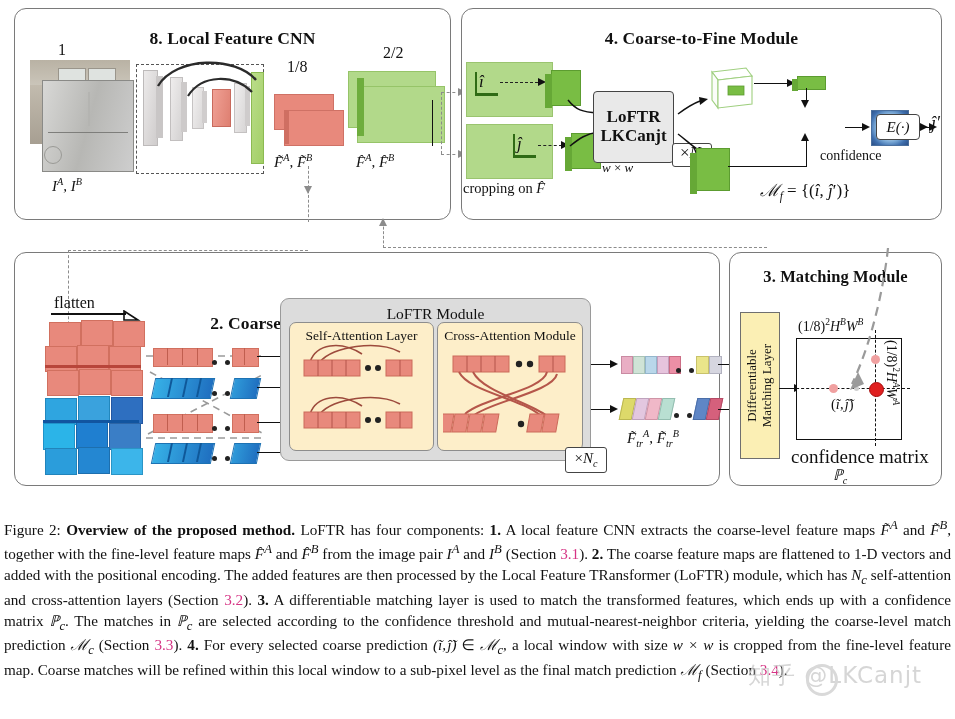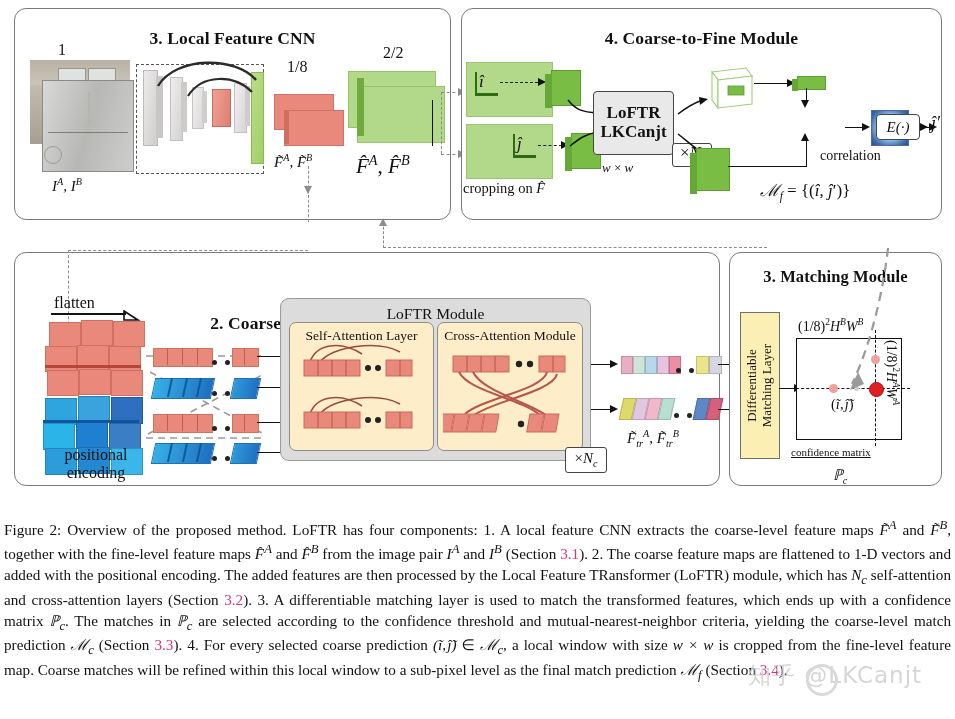--- a/index.html
+++ b/index.html
@@ -86,21 +86,21 @@
   .oplus:before,.oplus:after{content:"";position:absolute;background:#111;}
   .oplus:before{left:3px;right:3px;top:9px;height:1.5px;}
   .oplus:after{top:3px;bottom:3px;left:9px;width:1.5px;}
 
   
   .caption{
     position:absolute;left:4px;top:517px;width:947px;
     font-size:15.2px;line-height:1.38;text-align:justify;
     font-family:"Liberation Serif", serif;
   }
-  .caption b{font-weight:normal;}
+  .caption b{font-weight:bold;}
   .sec{color:#d63384;}
   .m{font-style:italic;}
   .cal{font-style:italic;font-family:"Liberation Serif",serif;}
 
   
   .watermark{
     position:absolute;left:748px;top:660px;width:210px;height:45px;
     color:#cfcfcf;font-size:23px;letter-spacing:1px;
     font-family:"DejaVu Sans", sans-serif;
     pointer-events:none;opacity:.85;
@@ -121,21 +121,21 @@
     border:1px solid #8d8d8a;}
   .photo .seam{position:absolute;background:#8e8e8b;height:1px;}
   .photo .handle{position:absolute;background:#a3a3a0;width:2px;}
 </style>
 </head>
 <body>
 
 <div class="figure-root">
 
   <div class="panel" style="left:14px;top:8px;width:437px;height:212px;">
-    <div class="panel-title" style="top:19px;">3. Local Feature CNN</div>
+    <div class="panel-title" style="top:19px;">8. Local Feature CNN</div>
   </div>
 
   <div class="lbl" style="left:58px;top:41px;font-size:16px;">1</div>
 
   <div class="photo" style="left:30px;top:60px;width:100px;height:84px;">
     <div class="sky"></div>
       <div class="wall"></div>
     <div class="win" style="left:28px;top:8px;width:26px;height:20px;"></div>
     <div class="win" style="left:58px;top:8px;width:26px;height:20px;"></div>
     <div class="fridge" style="left:62px;top:34px;width:34px;height:50px;"></div>
@@ -175,21 +175,21 @@
   <div style="position:absolute;left:284px;top:110px;width:58px;height:34px;background:#e8897c;border:1px solid #cf7165;"></div>
   <div style="position:absolute;left:284px;top:110px;width:5px;height:34px;background:#cf6f62;"></div>
   <div class="lbl" style="left:274px;top:152px;font-size:15px;">
     <span class="mathi">F̃</span><span class="sup">A</span>,&nbsp;<span class="mathi">F̃</span><span class="sup">B</span>
   </div>
 
   <div class="lbl" style="left:383px;top:44px;font-size:16px;">2/2</div>
   <div style="position:absolute;left:348px;top:71px;width:86px;height:55px;background:#b2d98a;border:1px solid #96c468;"></div>
   <div style="position:absolute;left:357px;top:86px;width:86px;height:55px;background:#b2d98a;border:1px solid #96c468;"></div>
   <div style="position:absolute;left:357px;top:78px;width:7px;height:58px;background:#6ead3d;"></div>
-  <div class="lbl" style="left:356px;top:152px;font-size:21px;">
+  <div class="lbl" style="left:356px;top:152px;font-size:15px;">
     <span class="mathi">F̂</span><span class="sup">A</span>,&nbsp;<span class="mathi">F̂</span><span class="sup">B</span>
   </div>
 
   <div class="dline-v" style="left:441px;top:92px;height:62px;"></div>
   <div class="dline-h" style="left:441px;top:92px;width:20px;"></div>
   <div class="dline-h" style="left:441px;top:154px;width:20px;"></div>
   <div class="ah ah-r-g" style="left:458px;top:88px;"></div>
   <div class="ah ah-r-g" style="left:458px;top:150px;"></div>
   <div class="sline-v" style="left:432px;top:100px;height:46px;"></div>
 
@@ -221,21 +221,21 @@
   <div style="position:absolute;left:565px;top:137px;width:7px;height:34px;background:#66a836;"></div>
   <div class="lbl" style="left:602px;top:160px;font-size:13px;"><span class="mathi">w</span> × <span class="mathi">w</span></div>
 
   <svg style="position:absolute;left:566px;top:98px;width:58px;height:52px;" viewBox="0 0 58 52">
     <path d="M2,2 C10,12 16,14 32,15" fill="none" stroke="#111" stroke-width="1.5"></path>
     <polygon points="32,11 42,15 32,19" fill="#111"></polygon>
     <path d="M4,48 C14,40 20,36 32,34" fill="none" stroke="#111" stroke-width="1.5"></path>
     <polygon points="32,30 42,34 32,38" fill="#111"></polygon>
   </svg>
 
-  <div class="nodebox bold" style="left:593px;top:91px;width:81px;height:64px;border-radius:4px;flex-direction:column;">
+  <div class="nodebox bold" style="left:593px;top:91px;width:81px;height:72px;border-radius:4px;flex-direction:column;">
     <span style="font-size:17px;">LoFTR</span>
     <span style="font-size:17px;">LKCanjt</span>
   </div>
   <div class="nodebox white" style="left:672px;top:143px;width:40px;height:24px;font-size:17px;">
     <span>×<span class="mathi">N</span><span class="sub">f</span></span>
   </div>
 
   <svg style="position:absolute;left:676px;top:96px;width:50px;height:62px;" viewBox="0 0 50 62">
     <path d="M2,18 C10,12 16,8 24,5" fill="none" stroke="#111" stroke-width="1.5"></path>
     <polygon points="23,1 32,3 24,9" fill="#111"></polygon>
@@ -265,21 +265,21 @@
 
   <div class="sline-h" style="left:845px;top:127px;width:18px;"></div>
   <div class="ah ah-r" style="left:862px;top:123px;"></div>
 
   <div style="position:absolute;left:871px;top:110px;width:36px;height:34px;
               background:radial-gradient(ellipse at 50% 48%, #f6c99b 0%, #f3dfc6 16%, #cfe0ef 34%, #7aa9d6 58%, #3f6fae 78%, #2b4f86 100%);
               border:1px solid #4a6f9e;"></div>
   <div class="sline-h" style="left:907px;top:127px;width:14px;"></div>
   <div class="ah ah-r" style="left:920px;top:123px;"></div>
 
-  <div class="lbl" style="left:820px;top:148px;font-size:14px;">correlation</div>
+  <div class="lbl" style="left:820px;top:148px;font-size:14px;">confidence</div>
 
   <div class="lbl" style="left:760px;top:178px;font-size:17px;">
     <span class="cal">ℳ</span><span class="sub">f</span> = {(<span class="mathi">î</span>, <span class="mathi">ĵ</span>′)}
   </div>
 
   <div class="dline-h" style="left:383px;top:247px;width:384px;"></div>
   <div class="dline-v" style="left:383px;top:222px;height:26px;"></div>
   <div class="ah ah-u-g" style="left:379px;top:218px;"></div>
   <div class="dline-v" style="left:846px;top:250px;height:0;"></div>
 
@@ -315,24 +315,20 @@
     <div style="position:absolute;left:0px;top:0;width:30px;height:25px;background:#2fa5e0;border:1px solid #2287bd;"></div>
     <div style="position:absolute;left:33px;top:-2px;width:30px;height:25px;background:#3aa2dd;border:1px solid #2287bd;"></div>
     <div style="position:absolute;left:66px;top:-1px;width:30px;height:25px;background:#2e6fc0;border:1px solid #2457a2;"></div>
     <div style="position:absolute;left:-2px;top:25px;width:30px;height:25px;background:#2bb4e8;border:1px solid #1f93ca;"></div>
     <div style="position:absolute;left:31px;top:24px;width:30px;height:25px;background:#1f7fd0;border:1px solid #1a68ac;"></div>
     <div style="position:absolute;left:64px;top:25px;width:30px;height:25px;background:#3a7ec6;border:1px solid #2c65a6;"></div>
     <div style="position:absolute;left:0px;top:50px;width:30px;height:25px;background:#2b9ddb;border:1px solid #2184bb;"></div>
     <div style="position:absolute;left:33px;top:49px;width:30px;height:25px;background:#2487d2;border:1px solid #1d6fae;"></div>
     <div style="position:absolute;left:66px;top:50px;width:30px;height:25px;background:#3cb5ea;border:1px solid #2a95c6;"></div>
     <div style="position:absolute;left:-2px;top:22px;width:96px;height:3px;background:#1155a0;"></div>
-  </div>
-  <div class="lbl" style="left:40px;top:446px;font-size:16px;line-height:1.1;text-align:center;width:112px;">
-    <span style="display:block;">positional</span>
-    <span style="display:block;">encoding</span>
   </div>
 
   <svg style="position:absolute;left:118px;top:334px;width:160px;height:110px;" viewBox="0 0 160 110">
     <line x1="28" y1="22" x2="148" y2="22" stroke="#9a9a9a" stroke-width="1.6" stroke-dasharray="7 5"></line>
     <line x1="32" y1="38" x2="146" y2="100" stroke="#9a9a9a" stroke-width="1.6" stroke-dasharray="7 5"></line>
     <line x1="30" y1="100" x2="146" y2="40" stroke="#9a9a9a" stroke-width="1.6" stroke-dasharray="7 5"></line>
     <line x1="28" y1="104" x2="148" y2="104" stroke="#9a9a9a" stroke-width="1.6" stroke-dasharray="7 5"></line>
   </svg>
 
   <div style="position:absolute;left:153px;top:348px;width:72px;height:17px;">
@@ -535,21 +531,21 @@
   <div style="position:absolute;left:829px;top:384px;width:9px;height:9px;border-radius:50%;background:#f0a0a0;"></div>
   <div style="position:absolute;left:854px;top:386px;width:5px;height:5px;border-radius:50%;background:#cfcfcf;"></div>
   <div style="position:absolute;left:869px;top:382px;width:13px;height:13px;border-radius:50%;background:#e02020;border:1px solid #a80d0d;"></div>
   <div class="lbl" style="left:831px;top:396px;font-size:14.5px;">
     (<span class="mathi">ĩ</span>, <span class="mathi">ĵ̃</span>)
   </div>
 
   <div style="position:absolute;left:901px;top:340px;width:96px;height:18px;transform:rotate(90deg);transform-origin:0 0;font-size:14px;white-space:nowrap;">
     (1/8)<span class="sup" style="font-style:normal;">2</span><span class="mathi">H</span><span class="sup">A</span><span class="mathi">W</span><span class="sup">A</span>
   </div>
-  <div class="lbl" style="left:791px;top:446px;font-size:11px;text-decoration:underline;">confidence matrix</div>
+  <div class="lbl" style="left:791px;top:446px;font-size:19px;">confidence matrix</div>
   <div class="lbl" style="left:833px;top:464px;font-size:15px;">
     <span class="cal">ℙ</span><span class="sub">c</span>
   </div>
 
   <svg style="position:absolute;left:830px;top:246px;width:62px;height:146px;" viewBox="0 0 62 146">
     <path d="M58,2 C54,40 42,96 22,138" fill="none" stroke="#9a9a9a" stroke-width="2.2" stroke-dasharray="9 6"></path>
     <polygon points="28,126 20,144 34,138" fill="#9a9a9a"></polygon>
   </svg>
 
   <div class="caption">

